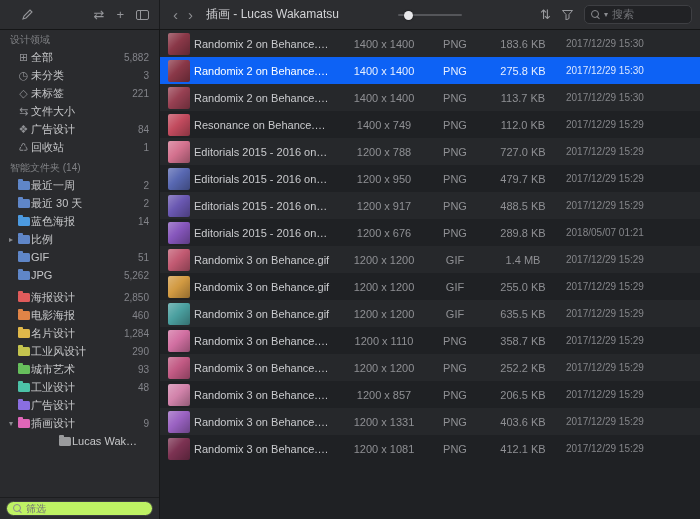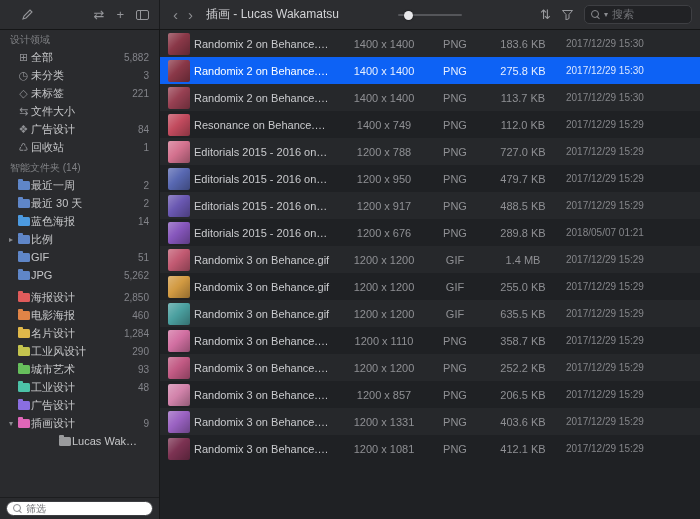--- a/index.html
+++ b/index.html
@@ -42,21 +42,21 @@
   .side-item .gutter { width:10px; flex:0 0 10px; font-size:8px; color:#8a8b8f; text-align:center; }
   .side-item .gl { width:15px; flex:0 0 15px; text-align:center; color:#8f9094; font-size:11px; }
   .side-item .lbl { overflow:hidden; text-overflow:ellipsis; }
   .side-item .count { margin-left:auto; color:#83848a; font-size:10px; padding-left:6px; }
   .side-item.child { padding-left:16px;margin-left:31px; }
   .folder { width:12px; height:9px; border-radius:1.5px; position:relative; display:inline-block; margin:0 auto; }
   .folder::before { content:""; position:absolute; top:-2px; left:0; width:5px; height:3px; border-radius:1px 1px 0 0; background:inherit; }
   .fwrap { width:15px; flex:0 0 15px; text-align:center; line-height:0; }
 
   .filterbar { flex:0 0 22px; background:#2a2b2e; border-top:1px solid #1c1d1f; display:flex; align-items:center; padding:0 6px; }
-  .filterbox { flex:1; height:15px; background:#ffffff; border:1px solid #3c3d41; border-radius:8px;
+  .filterbox { flex:1; height:15px; background:#bef264; border:1px solid #3c3d41; border-radius:8px;
                display:flex; align-items:center; padding:0 6px; gap:4px; }
   .filterbox .ph { color:#717276; font-size:10px; }
 
   
   .main { flex:1; display:flex; flex-direction:column; background:#1f2124; min-width:0; }
   .grid-cols { display:grid; grid-template-columns:34px minmax(0,1fr) 92px 50px 86px 124px; padding-right:10px; align-items:center; }
   .thead { height:18px; flex:0 0 18px; background:#232528; border-bottom:1px solid #2e3033; font-size:10px; color:#8c8d91; }
   .thead .h-name { grid-column:1 / 3; padding-left:10px; }
   .thead .r { text-align:right; }
   .thead .c { text-align:center; }

